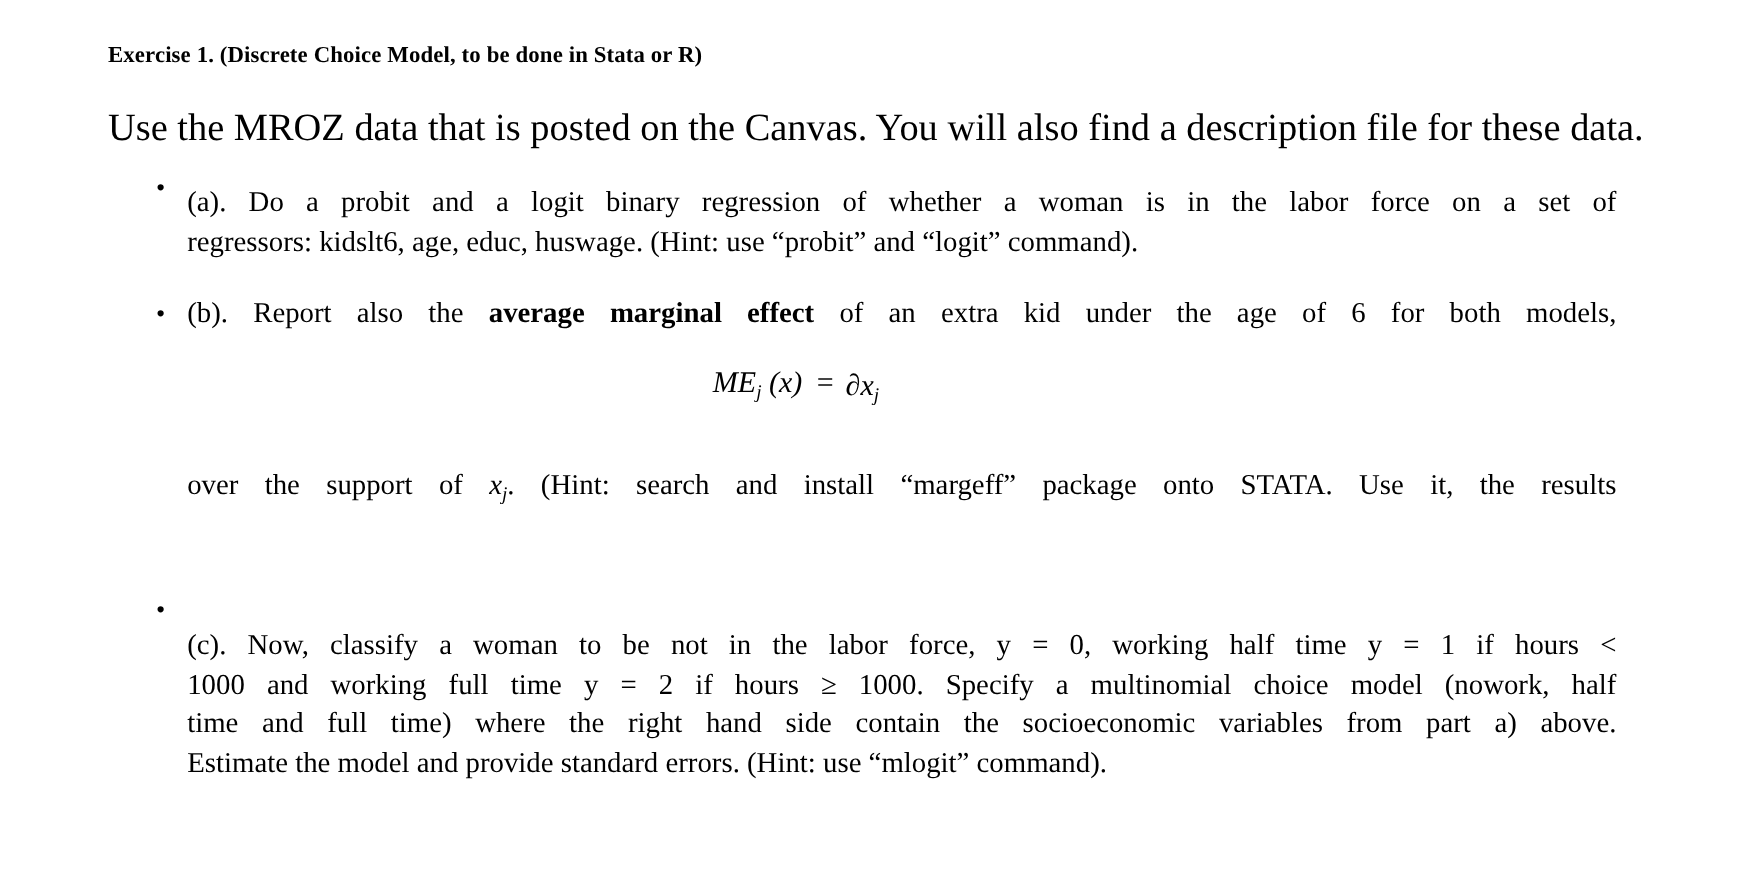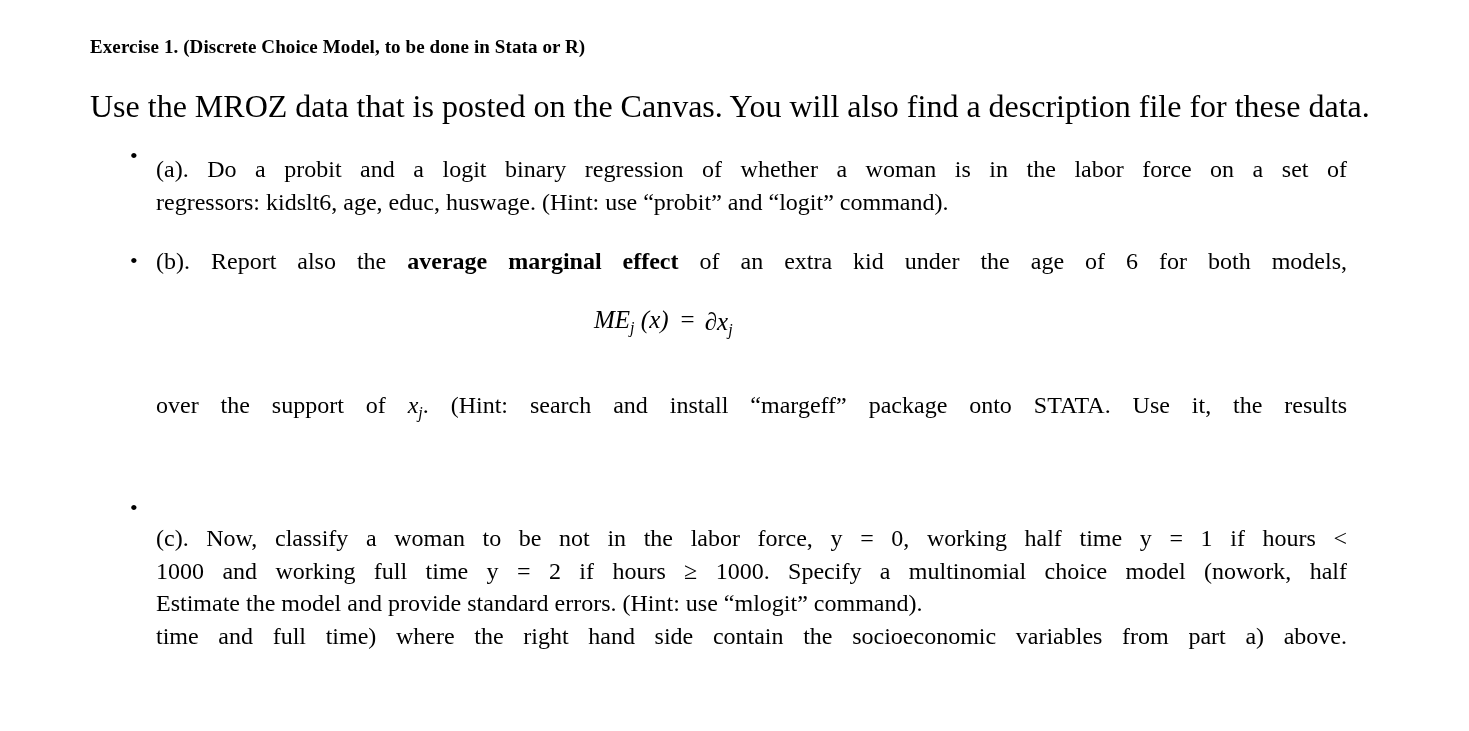--- a/index.html
+++ b/index.html
@@ -127,15 +127,15 @@
 </div>
 
 <div class="item item-b2">
   <span class="line"><span>over the support of </span><span class="math">x</span><span class="sub">j</span><span>. (Hint: search and install “margeff” package onto STATA. Use it, the results</span></span>
 </div>
 
 <span class="bullet bullet-c">•</span>
 <div class="item item-c">
   <span class="line">(c). Now, classify a woman to be not in the labor force, y = 0, working half time y = 1 if hours &lt;</span>
   <span class="line">1000 and working full time y = 2 if hours ≥ 1000. Specify a multinomial choice model (nowork, half</span>
+  <span class="line">time and full time) where the right hand side contain the socioeconomic variables from part a) above.</span>
   <span class="line last">Estimate the model and provide standard errors. (Hint: use “mlogit” command).</span>
-  <span class="line">time and full time) where the right hand side contain the socioeconomic variables from part a) above.</span>
 </div>
 
 </body></html>

